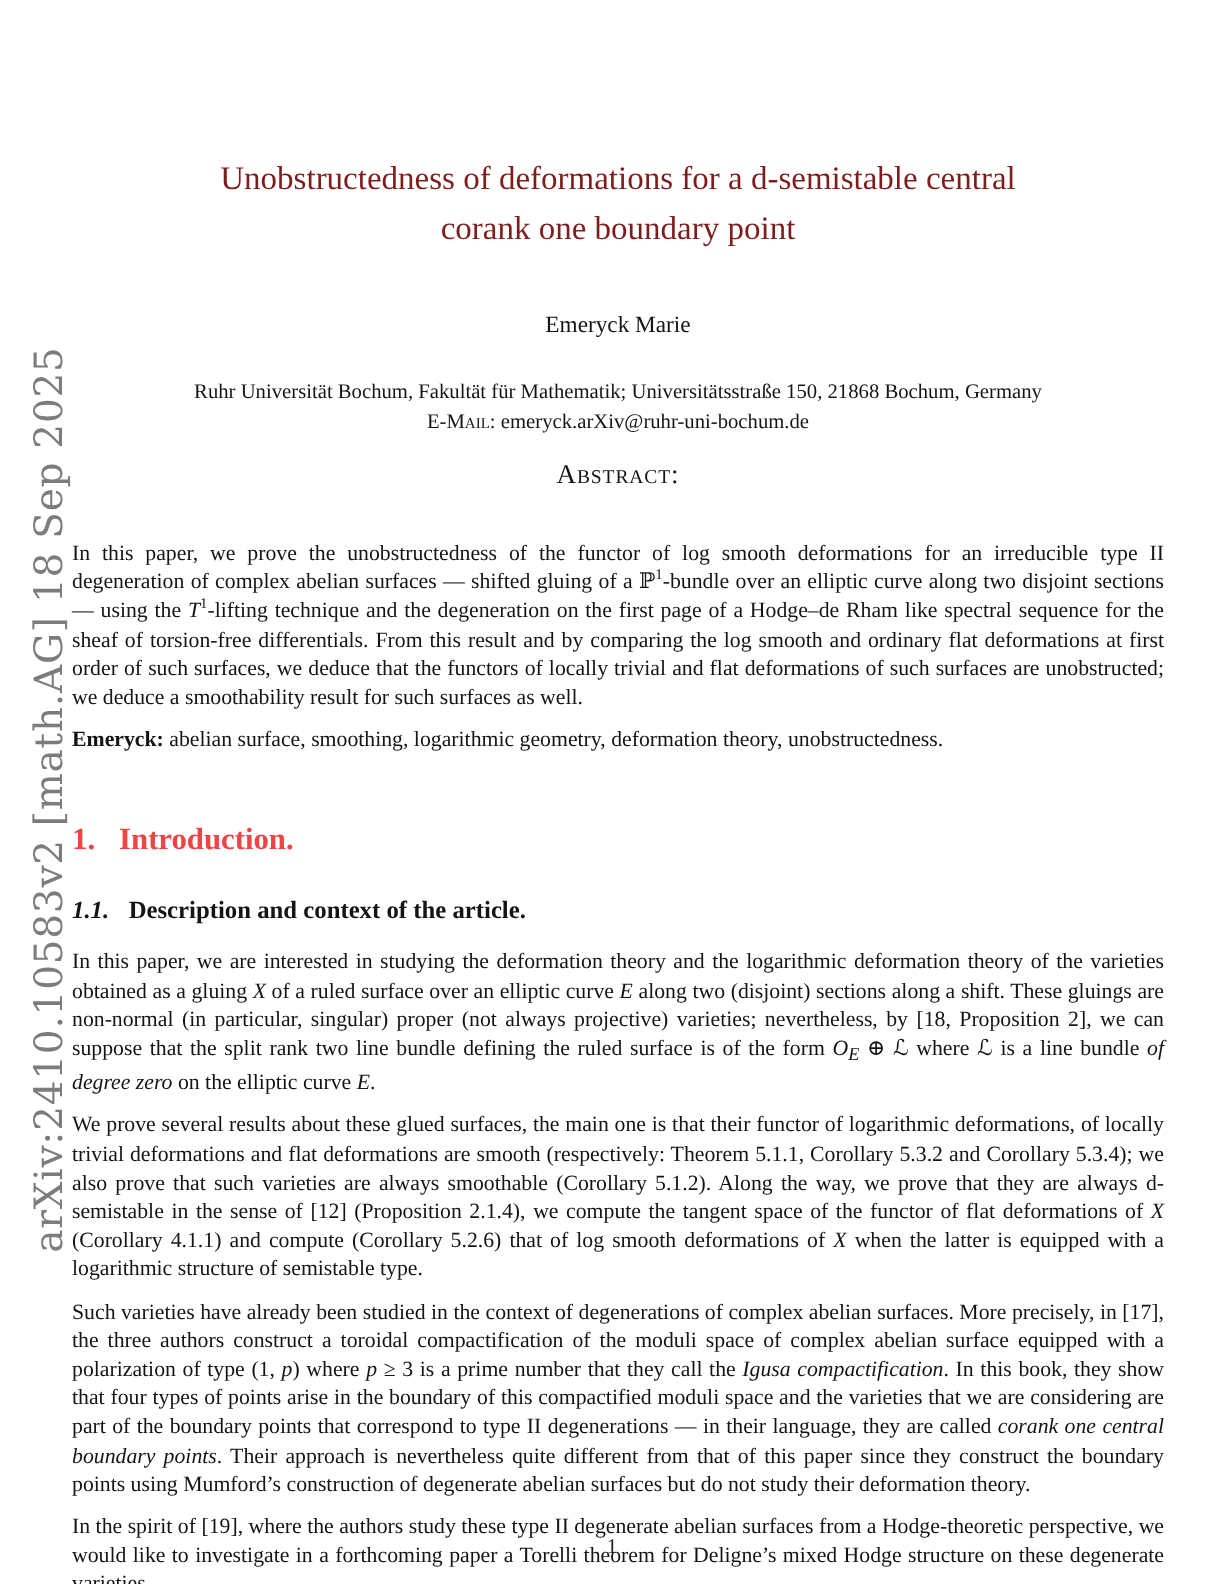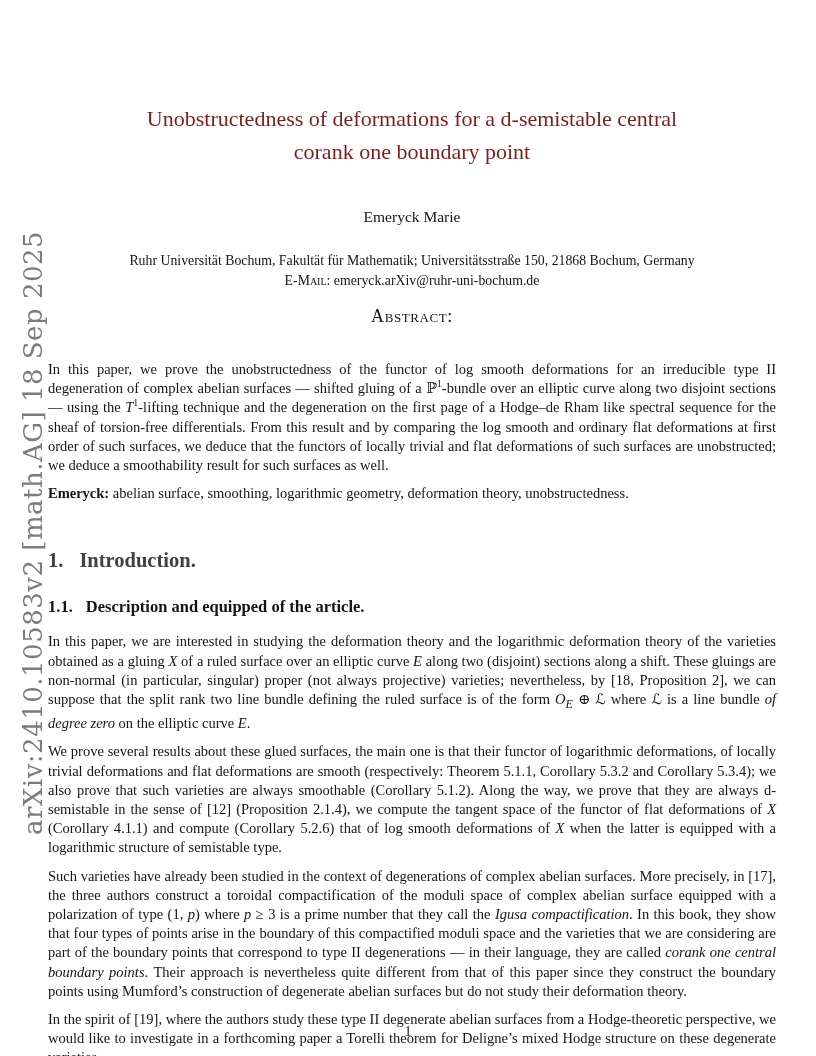--- a/index.html
+++ b/index.html
@@ -68,29 +68,29 @@
     margin-top: 9px;
     font-size: 14.5px;
     line-height: 19.2px;
     text-align: justify;
   }
   .keywords-line b { font-weight: bold; }
   .section-heading {
     margin-top: 46px;
     font-size: 20.5px;
     font-weight: bold;
-    color: #404040;
+    color: #ef4444;
   }
   .section-heading .sec-num { display: inline-block; margin-right: 16px; }
   .subsection-heading {
     margin-top: 25px;
     font-size: 16.5px;
     font-weight: bold;
   }
-  .subsection-heading .sec-num { display: inline-block; margin-right: 13px; }
+  .subsection-heading .sec-num { display: inline-block; margin-right: 13px; font-style: italic; }
   .body-par {
     margin: 9px 0 0 0;
     font-size: 14.5px;
     line-height: 19.2px;
     text-align: justify;
   }
   .body-par.first { margin-top: 15px; }
   sup { font-size: 68%; line-height: 0; vertical-align: super; }
   .page-number {
     position: absolute;
@@ -118,21 +118,21 @@
   <div class="email-line"><span class="smallcaps">E-Mail:</span> <span>emeryck.arXiv@ruhr-uni-bochum.de</span></div>
 
   <div class="abstract-heading">Abstract:</div>
 
   <div class="abstract-body">In this paper, we prove the unobstructedness of the functor of log smooth deformations for an irreducible type II degeneration of complex abelian surfaces — shifted gluing of a ℙ<sup>1</sup>-bundle over an elliptic curve along two disjoint sections — using the <i>T</i><sup>1</sup>-lifting technique and the degeneration on the first page of a Hodge–de Rham like spectral sequence for the sheaf of torsion-free differentials. From this result and by comparing the log smooth and ordinary flat deformations at first order of such surfaces, we deduce that the functors of locally trivial and flat deformations of such surfaces are unobstructed; we deduce a smoothability result for such surfaces as well.</div>
 
   <div class="keywords-line"><b>Emeryck:</b> <span>abelian surface, smoothing, logarithmic geometry, deformation theory, unobstructedness.</span></div>
 
   <div class="section-heading"><span class="sec-num">1.</span><span>Introduction.</span></div>
 
-  <div class="subsection-heading"><span class="sec-num">1.1.</span><span>Description and equipped of the article.</span></div>
+  <div class="subsection-heading"><span class="sec-num">1.1.</span><span>Description and context of the article.</span></div>
 
   <p class="body-par first">In this paper, we are interested in studying the deformation theory and the logarithmic deformation theory of the varieties obtained as a gluing <i>X</i> of a ruled surface over an elliptic curve <i>E</i> along two (disjoint) sections along a shift. These gluings are non-normal (in particular, singular) proper (not always projective) varieties; nevertheless, by [18, Proposition 2], we can suppose that the split rank two line bundle defining the ruled surface is of the form <i>O</i><sub><i>E</i></sub> ⊕ ℒ where ℒ is a line bundle <i>of degree zero</i> on the elliptic curve <i>E</i>.</p>
 
   <p class="body-par">We prove several results about these glued surfaces, the main one is that their functor of logarithmic deformations, of locally trivial deformations and flat deformations are smooth (respectively: Theorem 5.1.1, Corollary 5.3.2 and Corollary 5.3.4); we also prove that such varieties are always smoothable (Corollary 5.1.2).  Along the way, we prove that they are always d-semistable in the sense of [12] (Proposition 2.1.4), we compute the tangent space of the functor of flat deformations of <i>X</i> (Corollary 4.1.1) and compute (Corollary 5.2.6) that of log smooth deformations of <i>X</i> when the latter is equipped with a logarithmic structure of semistable type.</p>
 
   <p class="body-par">Such varieties have already been studied in the context of degenerations of complex abelian surfaces.  More precisely, in [17], the three authors construct a toroidal compactification of the moduli space of complex abelian surface equipped with a polarization of type (1, <i>p</i>) where <i>p</i> ≥ 3 is a prime number that they call the <i>Igusa compactification</i>. In this book, they show that four types of points arise in the boundary of this compactified moduli space and the varieties that we are considering are part of the boundary points that correspond to type II degenerations — in their language, they are called <i>corank one central boundary points</i>.  Their approach is nevertheless quite different from that of this paper since they construct the boundary points using Mumford’s construction of degenerate abelian surfaces but do not study their deformation theory.</p>
 
   <p class="body-par">In the spirit of [19], where the authors study these type II degenerate abelian surfaces from a Hodge-theoretic perspective, we would like to investigate in a forthcoming paper a Torelli theorem for Deligne’s mixed Hodge structure on these degenerate varieties.</p>
 
 </div>

